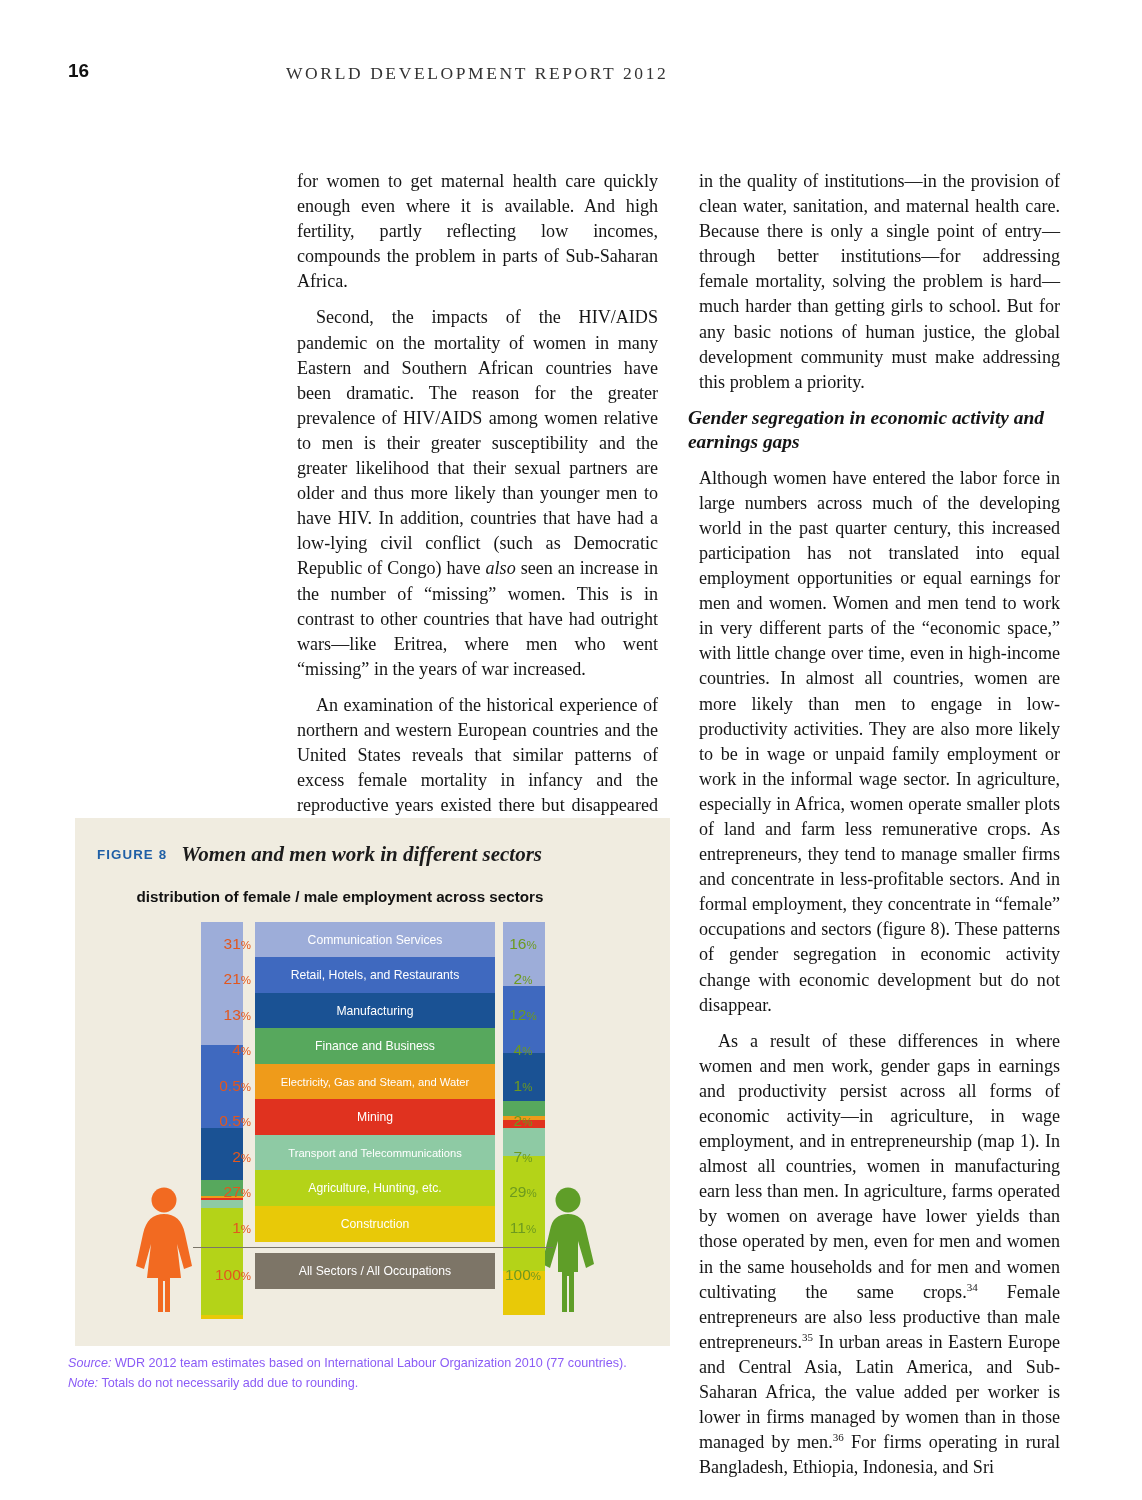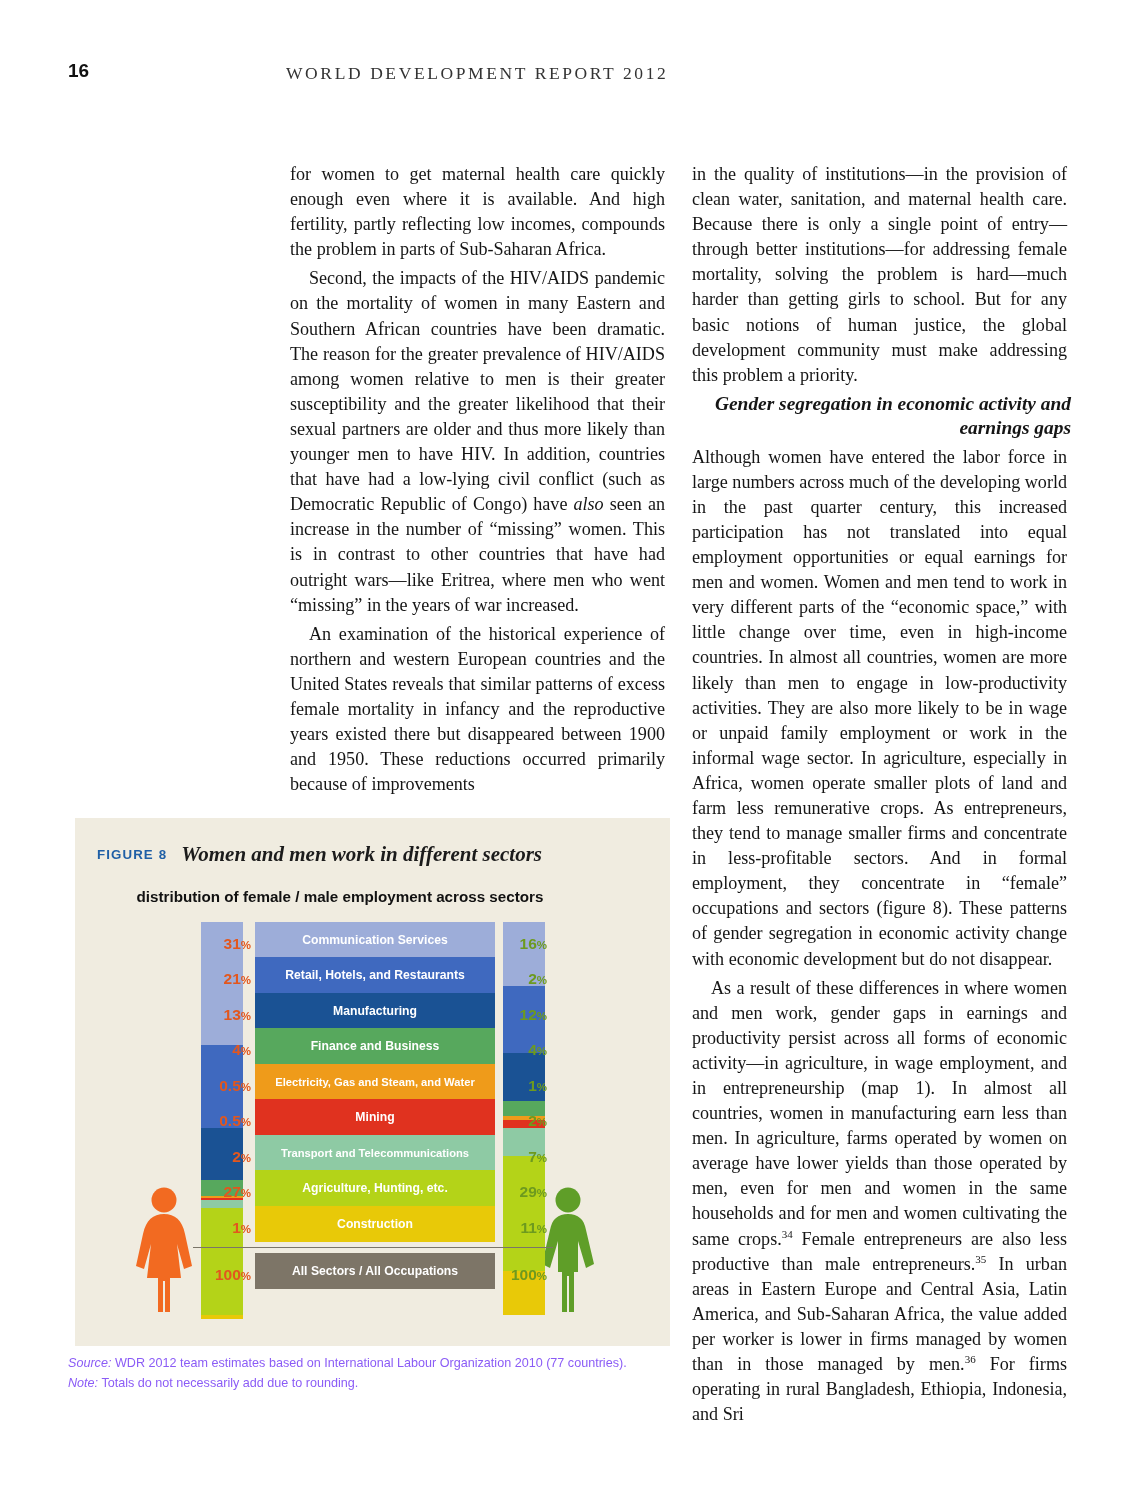--- a/index.html
+++ b/index.html
@@ -32,29 +32,29 @@
     position:absolute;
     width:383px;
     font-size:18.1px;
     line-height:25.1px;
     text-align:justify;
     color:#151515;
     -webkit-hyphens:none; hyphens:none;
   }
   .col-left{ left:286px; top:158px; }
   .col-right{ left:688px; top:158px; }
-  .col p{ margin:4px; text-indent:19px; }
+  .col p{ margin:11px; text-indent:19px; }
   .col p.noindent{ text-indent:0; }
   .col h3{
     margin:0 0 1px 0;
     font-size:19.4px;
     line-height:24.4px;
     font-style:italic;
     font-weight:bold;
-    text-align:right;
+    text-align:left;
   }
   .sp-before{ margin-top:13px; }
   sup{ font-size:11px; vertical-align:super; line-height:0; }
   .it{ font-style:italic; }
 
   
   .figure{
     position:absolute;
     left:75px; top:818px;
     width:595px; height:528px;
@@ -108,39 +108,39 @@
   
   .rows{
     position:absolute; left:180px; top:2px; width:240px;
   }
   .row{
     position:relative; height:35.5px;
     display:flex; align-items:center;
   }
   .row .pct-l, .row .pct-r{
     font-family:"Liberation Sans", sans-serif;
-    font-weight:bold; font-size:15.5px;
+    font-weight:normal; font-size:15.5px;
     white-space:nowrap;
     margin-top:8px;
   }
   .row .pct-l{
     position:absolute; left:-56px; width:52px; text-align:right;
     color:#e2571e;
   }
   .row .pct-r{
-    position:absolute; right:-52px; width:48px; text-align:right;
+    position:absolute; right:-52px; width:48px; text-align:center;
     color:#6d9a1f;
   }
   .pct-l .u, .pct-r .u{ font-size:11.5px; }
   .bar{
     width:100%; height:36px;
     display:flex; align-items:center; justify-content:center;
     color:#ffffff;
     font-family:"Liberation Sans", sans-serif;
-    font-weight:bold; font-size:12.2px;
+    font-weight:normal; font-size:12.2px;
     white-space:nowrap;
     box-sizing:border-box;
   }
   .bar.small{ font-size:11.2px; }
   .divider{
     position:relative;
     height:12px;
   }
   .divider:after{
     content:""; position:absolute; left:-62px; right:-58px; top:5px;

